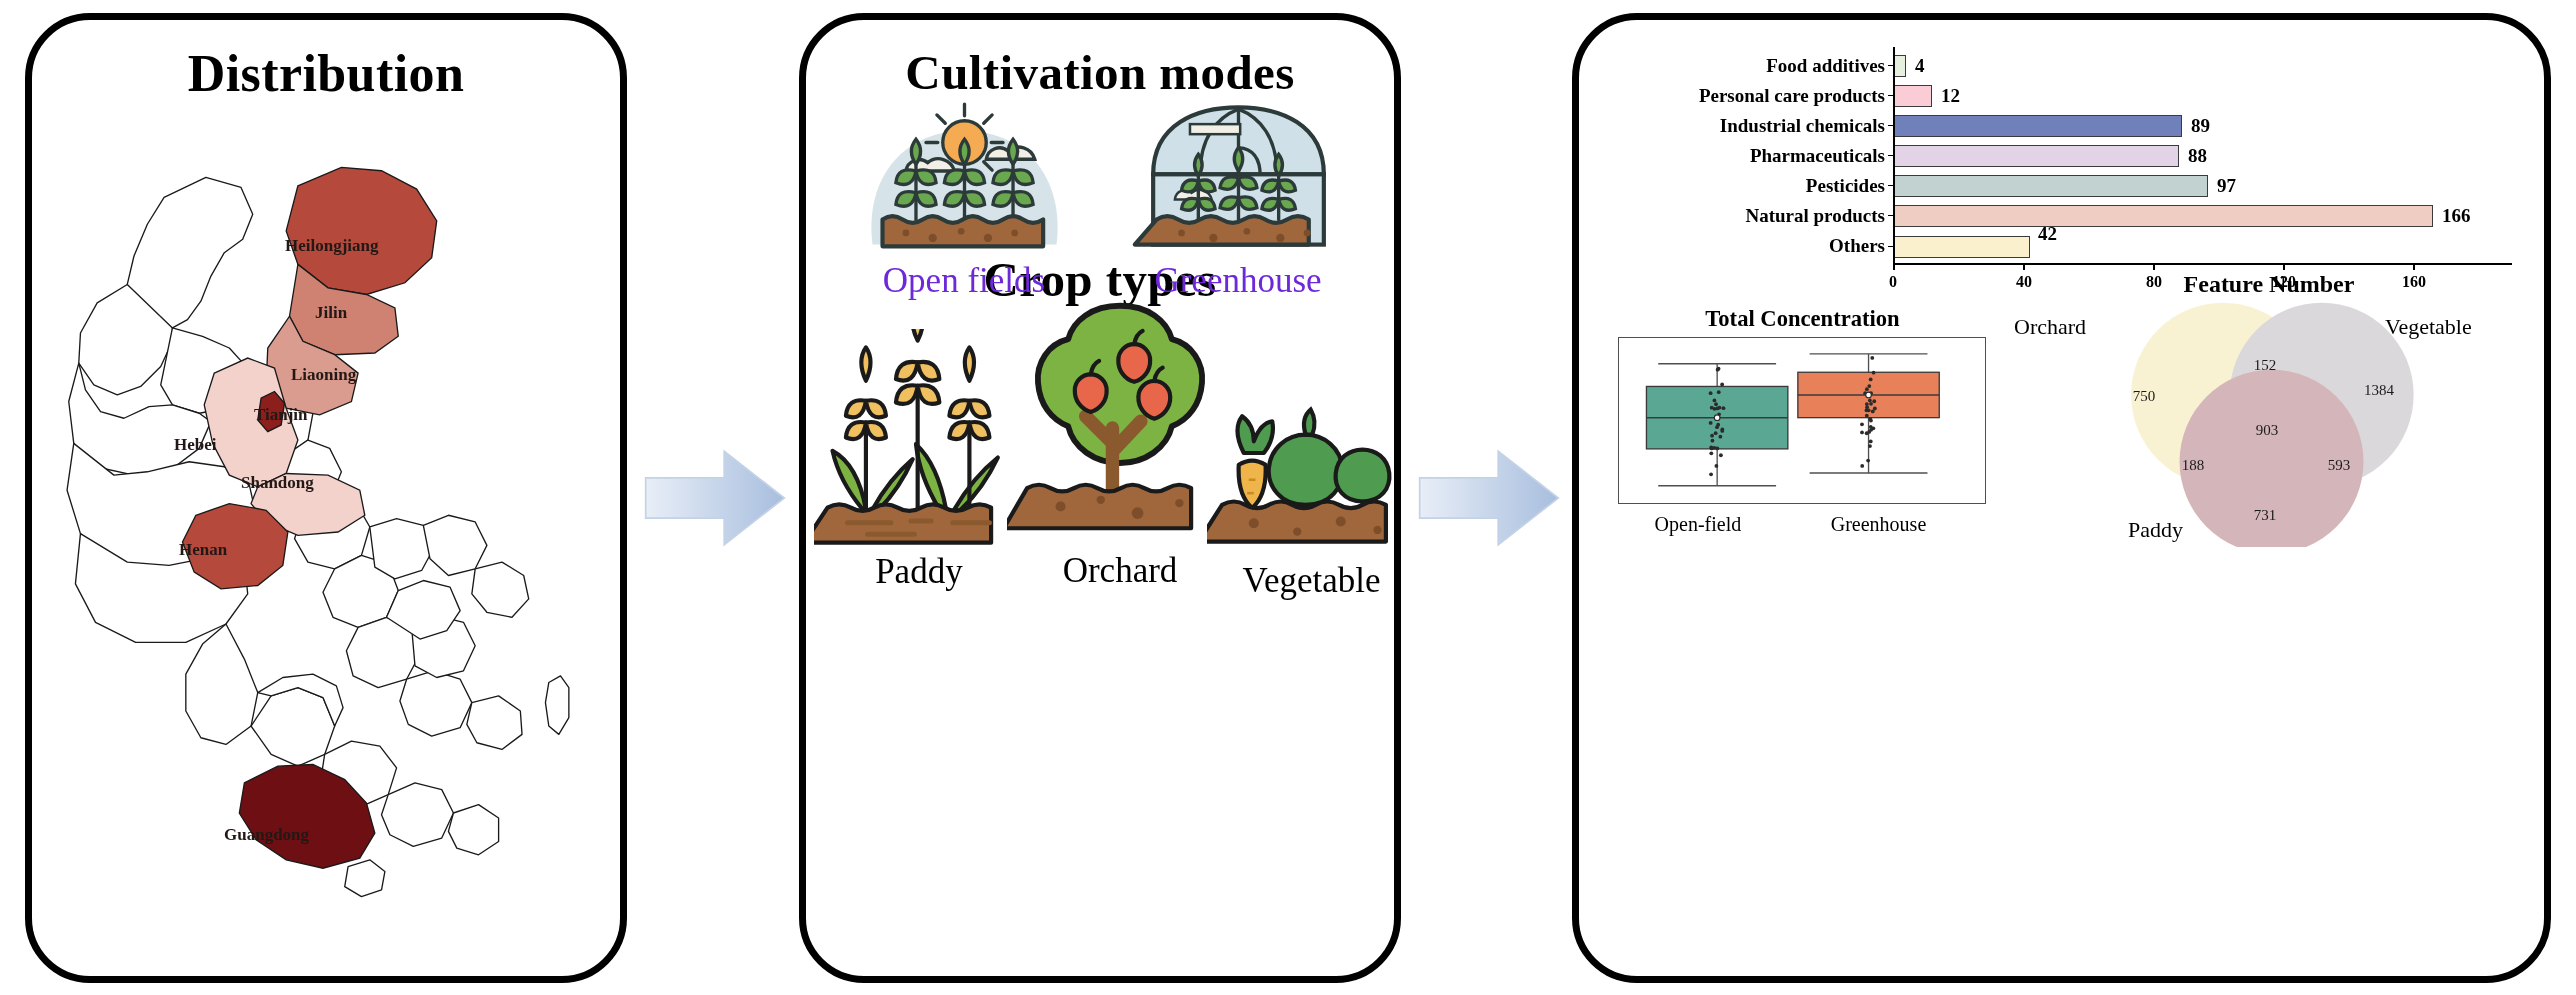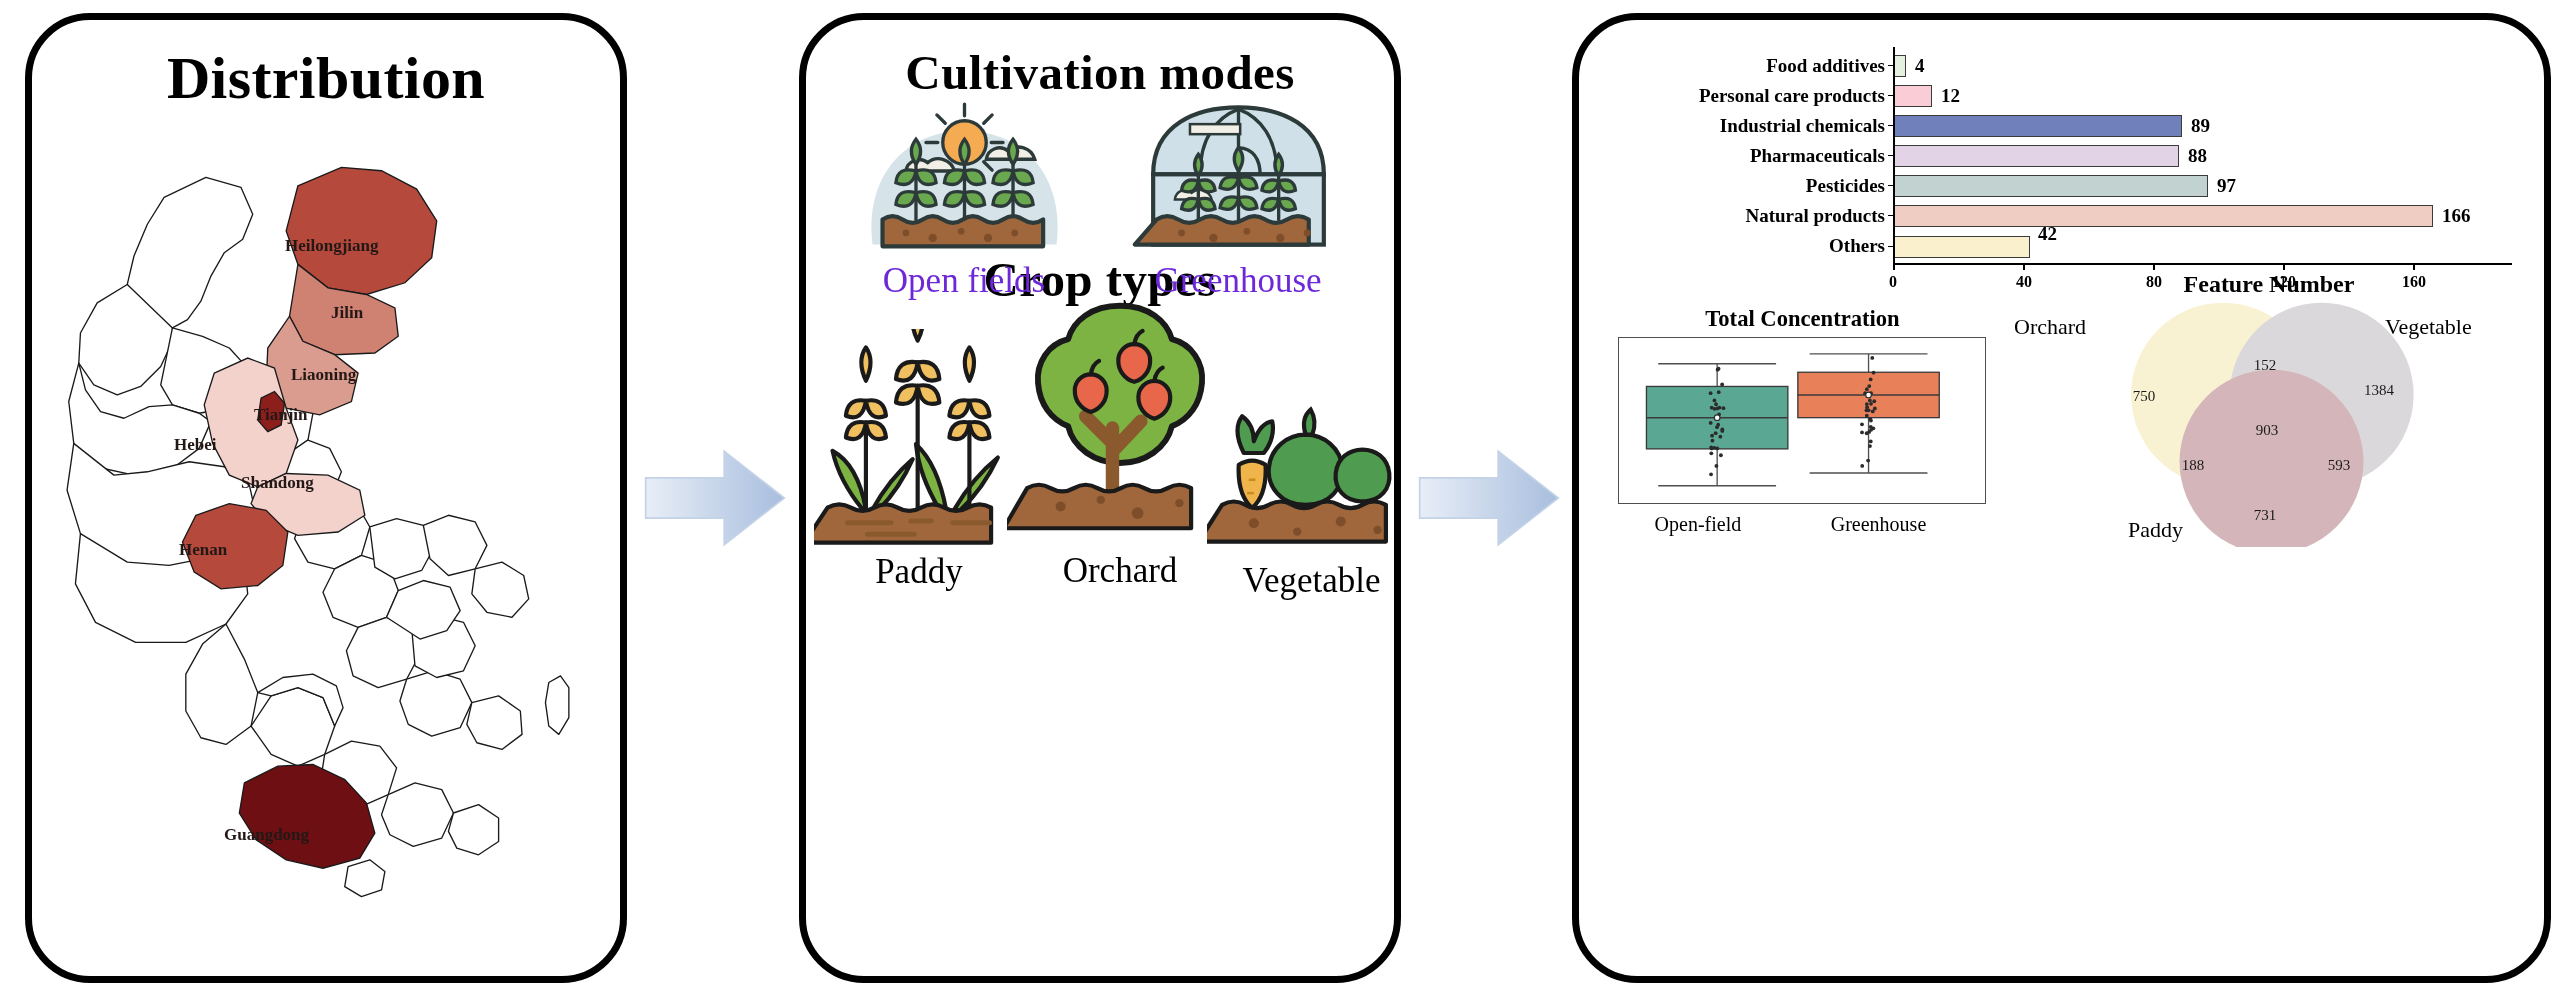--- a/index.html
+++ b/index.html
@@ -5,21 +5,21 @@
   html,body{margin:0;padding:0;background:#ffffff;}
   body{width:2576px;height:995px;font-family:"Liberation Serif",serif;overflow:hidden;}
   #stage{position:relative;width:2576px;height:995px;}
 
   .panel{position:absolute;border:7.5px solid #000;border-radius:65px;background:#fff;box-sizing:border-box;}
   #panel-distribution{left:25px;top:13.4px;width:602px;height:970px;}
   #panel-cultivation{left:799px;top:13.4px;width:602px;height:970px;}
   #panel-results{left:1572px;top:13.4px;width:979px;height:970px;}
 
   .panel-title{position:absolute;width:100%;text-align:center;font-weight:bold;color:#000;letter-spacing:0.4px;}
-  #title-distribution{top:23.4px;font-size:60px;}
+  #title-distribution{top:23.4px;font-size:52px;}
   #title-cultivation{top:23.4px;font-size:49px;}
   #title-crops{top:231px;font-size:49px;}
 
   
   .arrow{position:absolute;top:calc(50% - 52px);width:142px;height:104px;}
   #arrow-1{left:644px;}
   #arrow-2{left:1418px;}
 
   
   #map-wrap{position:absolute;left:15px;top:77px;width:562px;height:870px;}
@@ -109,21 +109,21 @@
         <path d="M300 200 L336 228 L382 236 L416 252 L420 286 L392 306 L344 308 L306 292 L290 262 Z" fill="#d08272" stroke="#1a1a1a" stroke-width="1.6"></path>
         <path d="M290 262 L306 292 L344 308 L372 330 L364 364 L326 380 L286 372 L262 344 L264 300 Z" fill="#da9c8f" stroke="#1a1a1a" stroke-width="1.6"></path>
         <path d="M200 330 L240 312 L272 324 L286 372 L300 410 L286 450 L252 466 L218 452 L198 414 L188 368 Z" fill="#f3d2cc" stroke="#1a1a1a" stroke-width="1.6"></path>
         <path d="M256 360 L272 352 L284 366 L280 392 L264 400 L252 386 Z" fill="#8c1f1c" stroke="#1a1a1a" stroke-width="1.6"></path>
         <path d="M252 466 L286 450 L336 452 L374 470 L380 500 L348 520 L300 524 L262 508 L244 486 Z" fill="#f3d2cc" stroke="#1a1a1a" stroke-width="1.6"></path>
         <path d="M178 500 L218 486 L262 494 L288 520 L282 560 L252 584 L208 588 L176 568 L162 532 Z" fill="#b4493c" stroke="#1a1a1a" stroke-width="1.6"></path>
         <path d="M236 820 L276 800 L318 798 L356 816 L382 844 L392 880 L374 910 L330 922 L286 912 L250 888 L230 856 Z" fill="#6e0f13" stroke="#1a1a1a" stroke-width="1.6"></path>
       </svg>
 
       <div class="map-label" style="left:238px;top:139px;">Heilongjiang</div>
-      <div class="map-label" style="left:268px;top:206px;margin-left:16px;">Jilin</div>
+      <div class="map-label" style="left:268px;top:206px;">Jilin</div>
       <div class="map-label" style="left:244px;top:268px;">Liaoning</div>
       <div class="map-label" style="left:207px;top:308px;">Tianjin</div>
       <div class="map-label" style="left:127px;top:338px;">Hebei</div>
       <div class="map-label" style="left:194px;top:376px;">Shandong</div>
       <div class="map-label" style="left:132px;top:443px;">Henan</div>
       <div class="map-label" style="left:177px;top:728px;">Guangdong</div>
     </div>
   </div>
 
   <svg class="arrow" id="arrow-1" viewBox="0 0 170 124">

